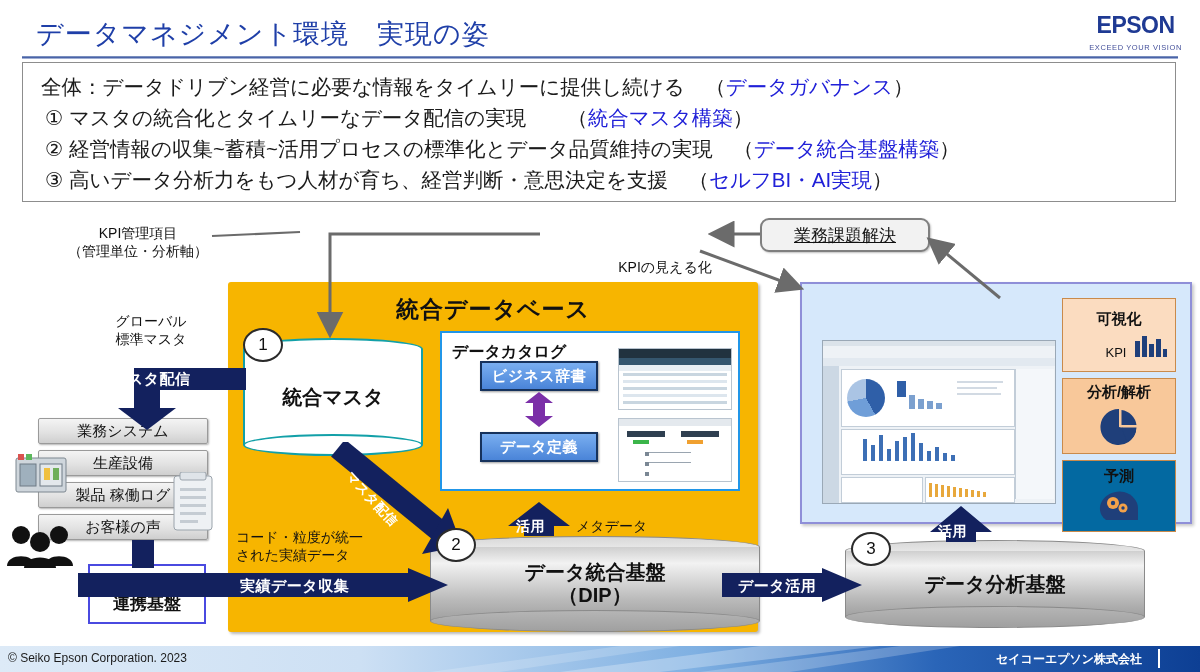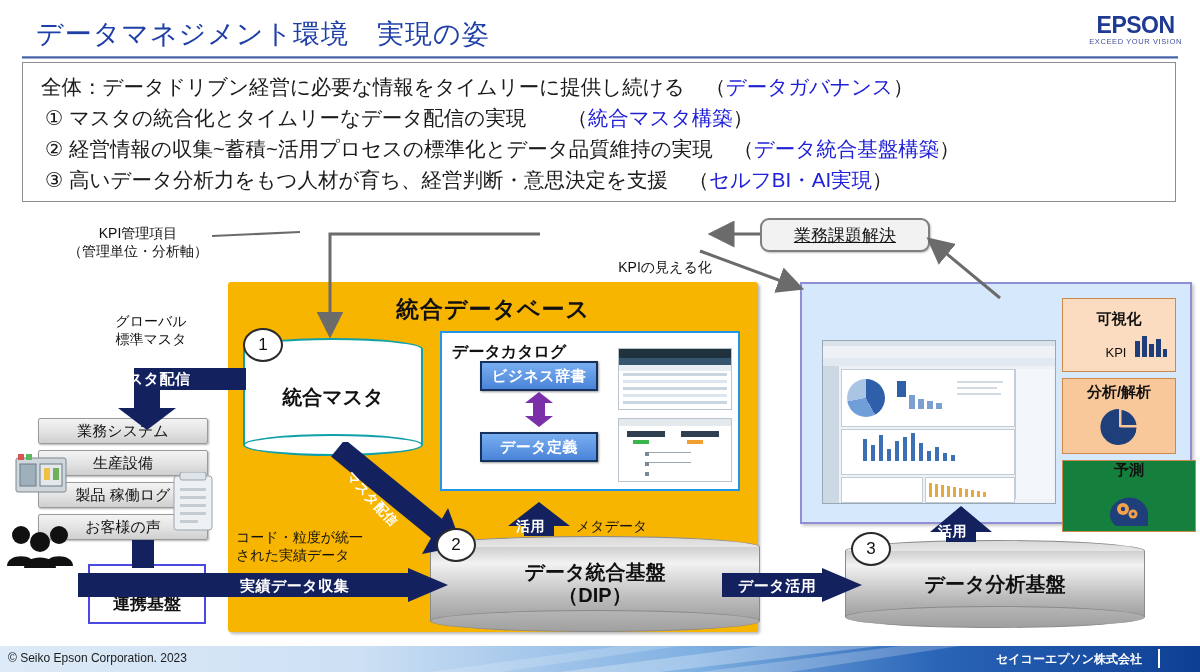--- a/index.html
+++ b/index.html
@@ -18,21 +18,21 @@
   }
   #title-rule{
     position:absolute;left:22px;top:56px;width:1156px;height:3px;
     background:linear-gradient(to bottom,#8fa3c8 0,#4a63a8 50%,#c9d3e8 100%);
   }
   #logo{position:absolute;right:18px;top:14px;text-align:center;}
   #logo .mark{
     font-size:23px;font-weight:bold;color:#1f3a93;letter-spacing:-0.5px;
     font-family:"Liberation Sans",sans-serif;line-height:1;
   }
-  #logo .tag{font-size:7.5px;color:#44509a;letter-spacing:0.6px;margin-top:0;}
+  #logo .tag{font-size:7.5px;color:#44509a;letter-spacing:0.6px;margin-top:6px;}
 
   
   #summary{
     position:absolute;left:22px;top:62px;width:1154px;height:140px;
     border:1px solid #8d8d8d;background:#fff;box-sizing:border-box;
     padding:8px 0 0 18px;
   }
   #summary .ln{font-size:20.5px;color:#1b1b1b;line-height:31px;white-space:nowrap;}
   #summary .ln .hl{color:#2020d8;}
   #summary .ln.ind{padding-left:4px;}
@@ -416,21 +416,21 @@
       <div>分析/解析</div>
       <span style="margin-top:6px;display:inline-block;">
         <svg width="38" height="38" viewBox="0 0 38 38">
           <path d="M19,19 L19,1 A18,18 0 1 0 36,23 z" fill="#1f3f7a"></path>
           <path d="M21.5,17 L36.5,17 A17.5,17.5 0 0 0 21.5,2 z" fill="#1f3f7a"></path>
           <path d="M21.5,19.5 L36.5,19.5 A17,17 0 0 1 27,34 z" fill="#1f3f7a"></path>
         </svg>
       </span>
     </div>
 
-    <div class="rbox" style="left:1062px;top:254px;width:134px;height:72px;background:#15803d;justify-content:space-between;">
+    <div class="rbox" style="left:1062px;top:254px;width:114px;height:72px;background:#0369a1;">
       <div>予測</div>
       <span style="margin-top:4px;display:inline-block;">
         <svg width="42" height="32" viewBox="0 0 42 32">
           <path d="M8,30 C2,26 0,18 4,11 C8,4 18,0 26,2 C34,4 40,11 40,18 L40,30 z" fill="#1f3f7a"></path>
           <circle cx="15" cy="13" r="6" fill="#f4a24a"></circle>
           <circle cx="15" cy="13" r="2.2" fill="#1f3f7a"></circle>
           <circle cx="25" cy="18" r="4.5" fill="#f4a24a"></circle>
           <circle cx="25" cy="18" r="1.7" fill="#1f3f7a"></circle>
         </svg>
       </span>

